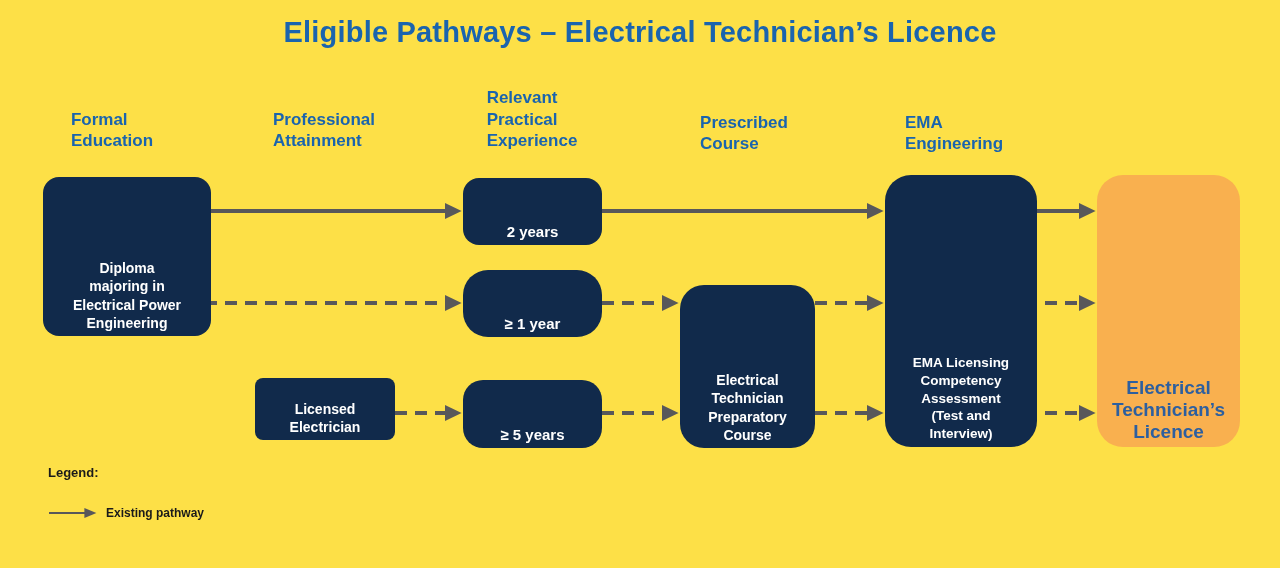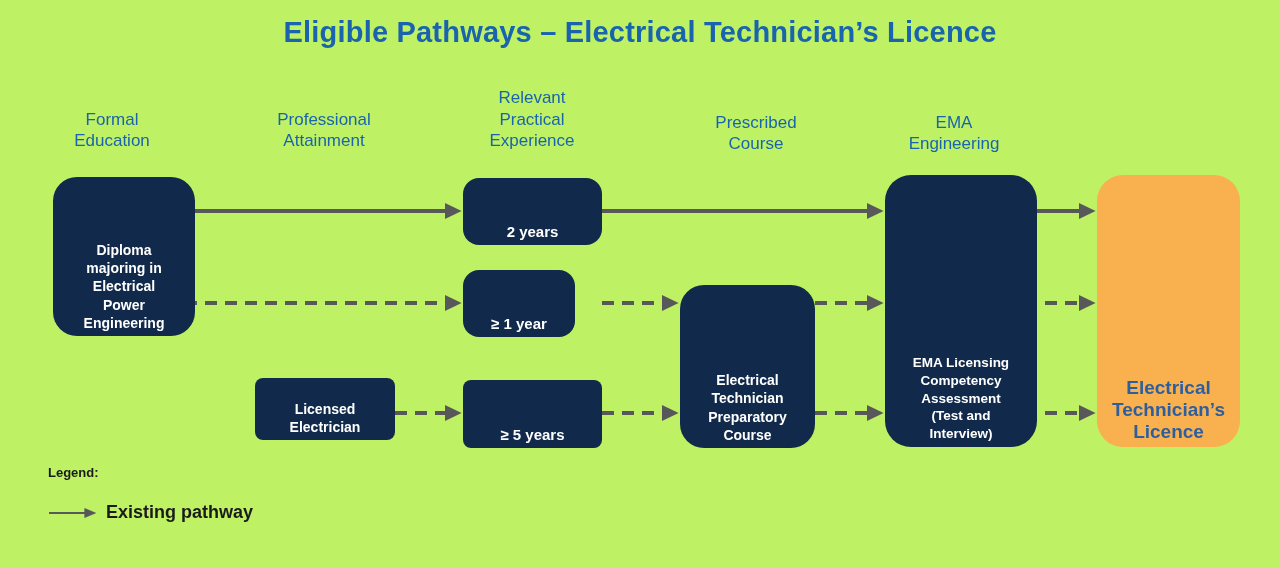--- a/index.html
+++ b/index.html
@@ -1,39 +1,39 @@
 <!DOCTYPE html>
 <html style="--navy: #112A4B; --heading-blue: #1A64AE; --orange: #F9B04F; --licence-text: #2D5F9F; --arrow: #58585A; --legend-text: #1A1A1A;"><head>
 <meta charset="utf-8">
 <style>
   html, body { margin: 0; padding: 0; background: #ffffff; font-family: "Liberation Sans", sans-serif; }
   .canvas {
     position: relative;
     width: 1280px;
     height: 568px;
-    background: #bef264;
+    background: #fde047;
     overflow: hidden;
   }
   .title {
     position: absolute;
     top: 16px; left: 0; width: 100%;
     margin: 0;
     text-align: center;
     font-size: 29px;
     font-weight: bold;
     letter-spacing: 0.2px;
     color: var(--heading-blue, #1A64AE);
   }
   .col-header {
     position: absolute;
     transform: translateX(-50%);
-    text-align: center;
+    text-align: left;
     white-space: pre-line;
     font-size: 17px;
-    font-weight: normal;
+    font-weight: bold;
     line-height: 1.28;
     color: var(--heading-blue, #1A64AE);
   }
   .node {
     position: absolute;
     display: flex;
     align-items: flex-end;
     justify-content: center;
     background: var(--navy, #112A4B);
     color: #ffffff;
@@ -77,41 +77,41 @@
   .legend-row {
     display: flex;
     align-items: center;
     height: 27px;
   }
   .legend-row svg { width: 50px; height: 14px; display: block; }
   .legend-line { stroke: var(--arrow, #58585A); stroke-width: 2; fill: none; }
   .legend-line.dashed { stroke-dasharray: 5 4; }
   .legend-label {
     margin-left: 8px;
-    font-size: 18px;
+    font-size: 12px;
     font-weight: bold;
     color: var(--legend-text, #1A1A1A);
     text-align: right;
   }
 </style>
 </head>
 <body>
 
 <div class="canvas">
 
   <h1 class="title">Eligible Pathways – Electrical Technician’s Licence</h1>
 
   <div class="col-header" style="left:112px; bottom:416px;">Formal
 Education</div>
   <div class="col-header" style="left:324px; bottom:416px;">Professional
 Attainment</div>
   <div class="col-header" style="left:532px; bottom:416px;">Relevant
 Practical
 Experience</div>
-  <div class="col-header" style="left:744px; bottom:413px;margin-left:12px;">Prescribed
+  <div class="col-header" style="left:744px; bottom:413px;">Prescribed
 Course</div>
   <div class="col-header" style="left:954px; bottom:413px;">EMA
 Engineering</div>
 
   <svg class="arrows" width="1280" height="568" viewBox="0 0 1280 568">
     <defs>
       <marker id="ah" markerWidth="4.6" markerHeight="4.2" refX="0.3" refY="2" orient="auto" markerUnits="strokeWidth">
         <path d="M0,0 L4.2,2 L0,4 Z" class="arrow-head"></path>
       </marker>
       <marker id="lah" markerWidth="7" markerHeight="6" refX="0.3" refY="2.5" orient="auto" markerUnits="strokeWidth">
@@ -127,41 +127,41 @@
     <line x1="602" y1="303" x2="663" y2="303" class="arrow-line dashed" marker-end="url(#ah)"></line>
     <line x1="815" y1="303" x2="868" y2="303" class="arrow-line dashed" marker-end="url(#ah)"></line>
     <line x1="1025" y1="303" x2="1080" y2="303" class="arrow-line dashed" marker-end="url(#ah)"></line>
 
     <line x1="395" y1="413" x2="446" y2="413" class="arrow-line dashed" marker-end="url(#ah)"></line>
     <line x1="602" y1="413" x2="663" y2="413" class="arrow-line dashed" marker-end="url(#ah)"></line>
     <line x1="815" y1="413" x2="868" y2="413" class="arrow-line dashed" marker-end="url(#ah)"></line>
     <line x1="1025" y1="413" x2="1080" y2="413" class="arrow-line dashed" marker-end="url(#ah)"></line>
   </svg>
 
-  <div class="node" style="left:53px; top:177px; width:142px; height:159px; border-radius:24px;">
+  <div class="node" style="left:43px; top:177px; width:168px; height:159px; border-radius:16px;">
     <span class="label">Diploma
 majoring in
 Electrical Power
 Engineering</span>
   </div>
 
   <div class="node node-years" style="left:463px; top:178px; width:139px; height:67px; border-radius:16px;">
     <span class="label">2 years</span>
   </div>
 
-  <div class="node node-years" style="left:463px; top:270px; width:112px; height:67px; border-radius:16px;">
+  <div class="node node-years" style="left:463px; top:270px; width:139px; height:67px; border-radius:25px;">
     <span class="label">≥ 1 year</span>
   </div>
 
   <div class="node" style="left:255px; top:378px; width:140px; height:62px; border-radius:8px;">
     <span class="label">Licensed
 Electrician</span>
   </div>
 
-  <div class="node node-years" style="left:463px; top:380px; width:139px; height:68px; border-radius:8px;">
+  <div class="node node-years" style="left:463px; top:380px; width:139px; height:68px; border-radius:20px;">
     <span class="label">≥ 5 years</span>
   </div>
 
   <div class="node" style="left:680px; top:285px; width:135px; height:163px; border-radius:24px;">
     <span class="label">Electrical
 Technician
 Preparatory
 Course</span>
   </div>
 

